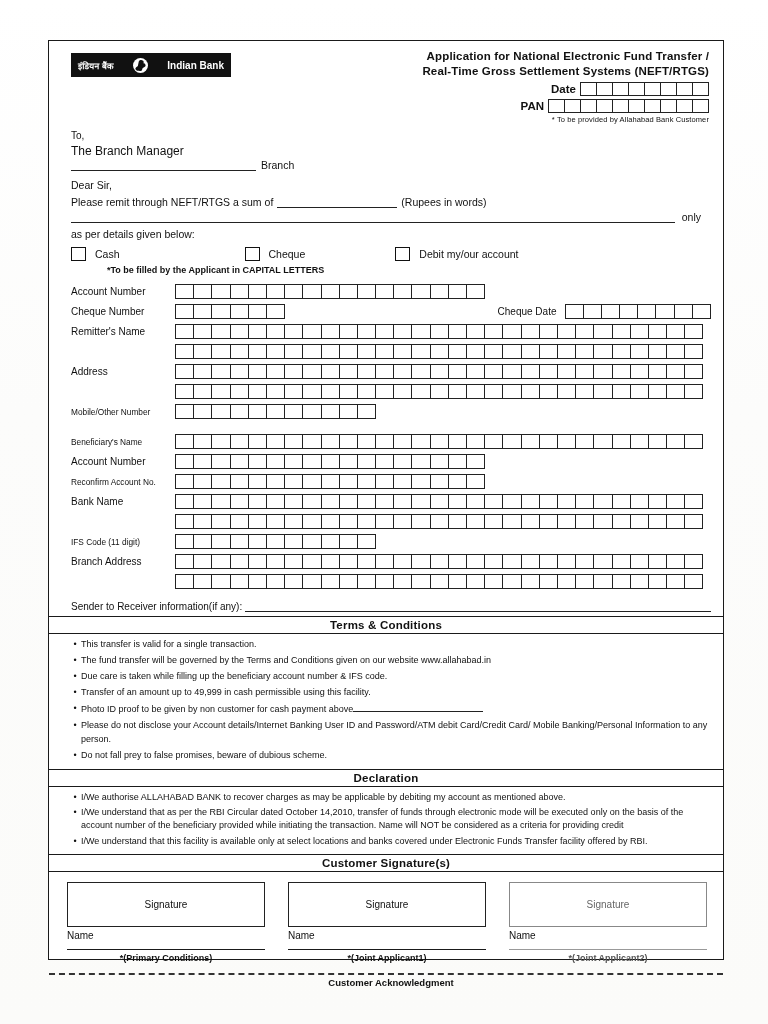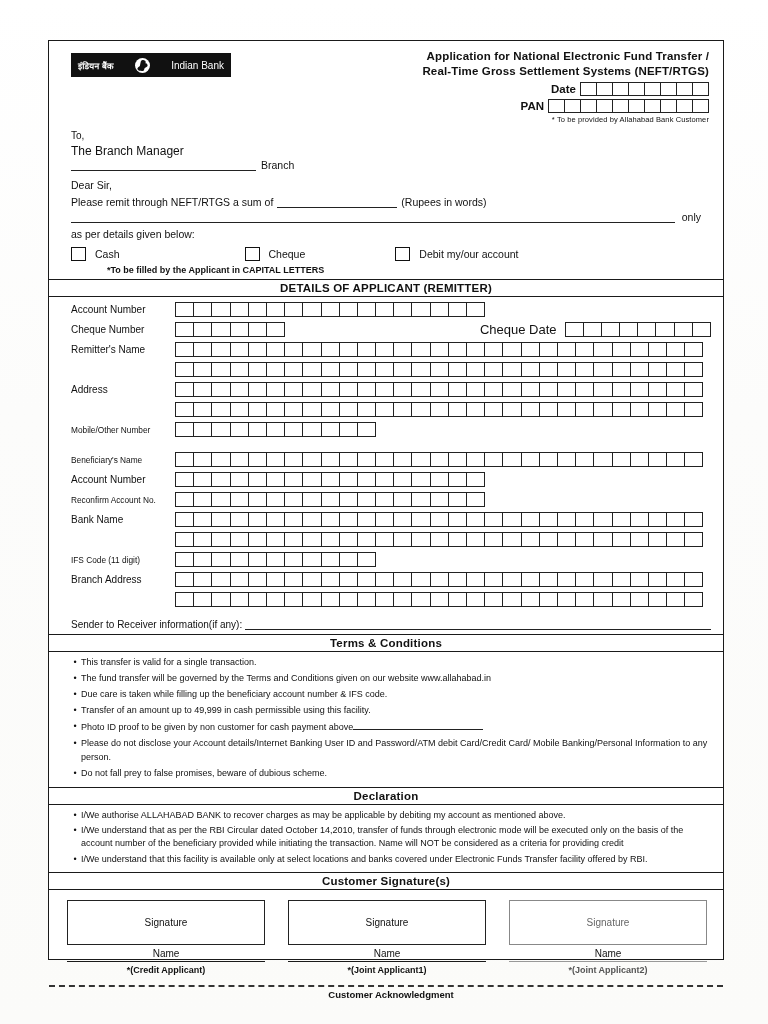--- a/index.html
+++ b/index.html
@@ -48,21 +48,21 @@
     background: #fff; position: relative; flex: 0 0 auto;
   }
   .logo-emblem::before{
     content:""; position:absolute; left:5px; top:2px; width:5px;height:11px;
     background:#111; border-radius:2px; transform: rotate(12deg);
   }
   .logo-emblem::after{
     content:""; position:absolute; left:2px; top:7px; width:11px;height:4px;
     background:#111; border-radius:2px; transform: rotate(-28deg);
   }
-  .logo-en { color:#fff; font-size: 10px; font-weight: 400; }
+  .logo-en { color:#fff; font-size: 10px; font-weight: 700; }
 
   .hdr-right { margin-left:auto; text-align: right; padding-right: 4px; }
   .title-l1, .title-l2 { font-size: 11.5px; font-weight: 600; letter-spacing: .15px; line-height: 15px;}
   .kv-row { display:flex; align-items:center; justify-content:flex-end; margin-top: 3px; }
   .kv-label { font-size: 11.5px; font-weight: 700; margin-right: 4px; }
   .note-small { font-size: 7.5px; margin-top: 2px; letter-spacing:.1px;}
 
   
   .bxs { display: flex; }
   .bx {
@@ -113,21 +113,21 @@
     padding: 2px 0 2px 0;
     letter-spacing: .2px;
   }
   .banner.thin { border-top: 1.1px solid #1a1a1a; border-bottom: 1.1px solid #1a1a1a; }
 
   
   .sect { padding: 5px 12px 5px 22px; }
   .frow { display:flex; align-items:center; margin-bottom: 5px; }
   .flab { font-size: 10px; width: 104px; flex: 0 0 auto; }
   .flab.tiny { font-size: 8.3px; }
-  .inlinelab { font-size: 13px; margin: 0 8px 0 auto; white-space: nowrap; padding-left: 17px; }
+  .inlinelab { font-size: 10px; margin: 0 8px 0 auto; white-space: nowrap; padding-left: 17px; }
 
   .sendrow { display:flex; align-items:flex-end; font-size: 10px; padding: 2px 12px 4px 22px; }
   .sendrow .rule { flex: 1 1 auto; margin-left: 3px; }
 
   
   .bullets { padding: 4px 14px 4px 20px; }
   .bul { display:flex; font-size: 9px; line-height: 13.5px; margin-bottom: 2.5px; }
   .bul .dot { width: 12px; flex: 0 0 auto; text-align:center; font-size:9px; }
   .bul .txt { flex: 1 1 auto; }
   .bul .txt .ul { border-bottom: 1px solid #222; display:inline-block; width: 130px; height: 10px; }
@@ -135,21 +135,21 @@
 
   
   .sigwrap { display:flex; justify-content: space-between; padding: 10px 16px 4px 18px; }
   .sigcol { width: 198px; }
   .sigbox {
     height: 45px; border: 1.2px solid #222;
     display:flex; align-items:center; justify-content:center;
     font-size: 10px;
   }
   .sigbox.faded { border-color:#888; color:#666; }
-  .signame { text-align:center; font-size: 10px; margin-top: 3px; border-bottom: 1.3px solid #1a1a1a; padding-bottom: 2px;}
+  .signame { text-align:left; font-size: 10px; margin-top: 3px; border-bottom: 1.3px solid #1a1a1a; padding-bottom: 8px;}
   .signame.faded { border-bottom-color:#999; }
   .sigsub { text-align:center; font-size: 9px; margin-top: 3px; font-weight:600; }
   .sigsub.faded { color:#555; }
 
   .dashed { border-top: 2px dashed #333; margin: 6px 0 0 0; }
 
   
   .ackwrap { position: relative; padding: 2px 12px 6px 22px; }
   .acktitle { text-align:center; font-size: 9.5px; font-weight:600; }
 </style>
@@ -242,21 +242,20 @@
         <span class="chk"></span>
         <span class="chk-lab">Cheque</span>
         <span class="gap2"></span>
         <span class="chk"></span>
         <span class="chk-lab">Debit my/our account</span>
       </div>
 
       <div class="foot2">*To be filled by the Applicant in CAPITAL LETTERS</div>
     </div>
 
-    <div class="banner">DETAILS OF APPLICANT (REMITTER)</div>
     <div class="sect" id="applicant-rows">
           <div class="frow">
             <span class="flab">Account Number</span>
             <span class="bxs">
               <span class="bx"></span>
               <span class="bx"></span>
               <span class="bx"></span>
               <span class="bx"></span>
               <span class="bx"></span>
               <span class="bx"></span>
@@ -732,21 +731,21 @@
             <span class="dot">•</span>
             <span class="txt">I/We understand that this facility is available only at select locations and banks covered under Electronic Funds Transfer facility offered by RBI.</span>
           </div>
         </div>
 
     <div class="banner thin">Customer Signature(s)</div>
     <div class="sigwrap" id="signature-columns">
           <div class="sigcol">
             <div class="sigbox">Signature</div>
             <div class="signame">Name</div>
-            <div class="sigsub">*(Credit Applicant)</div>
+            <div class="sigsub">*(Primary Conditions)</div>
           </div>
           <div class="sigcol">
             <div class="sigbox">Signature</div>
             <div class="signame">Name</div>
             <div class="sigsub">*(Joint Applicant1)</div>
           </div>
           <div class="sigcol">
             <div class="sigbox faded">Signature</div>
             <div class="signame faded">Name</div>
             <div class="sigsub faded">*(Joint Applicant2)</div>

